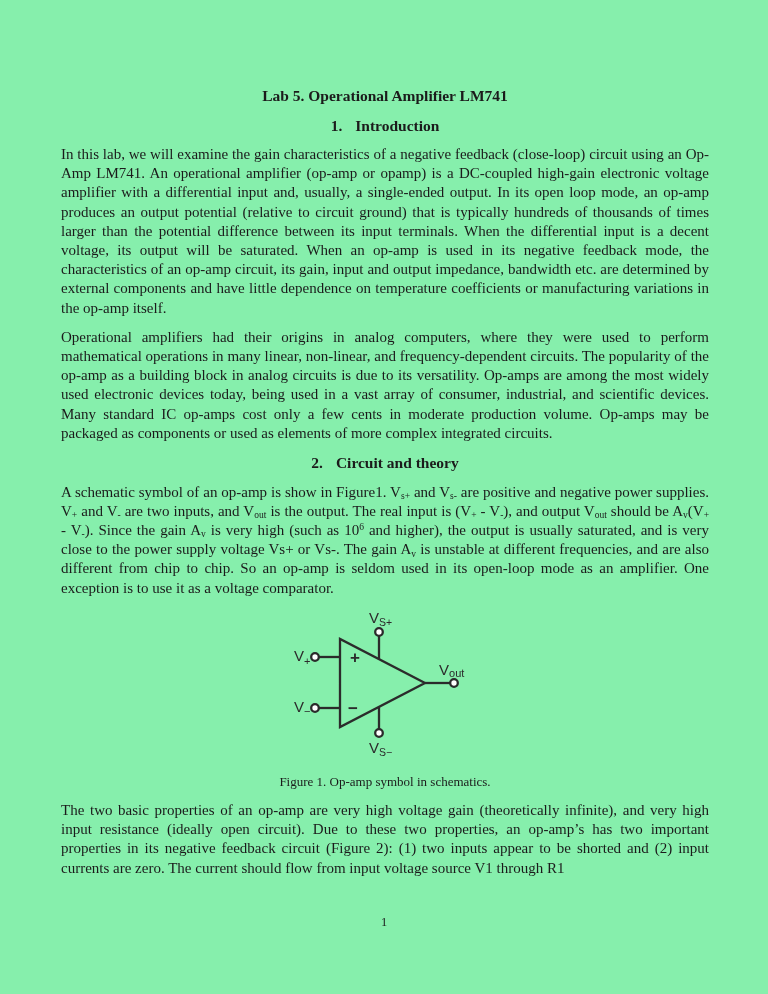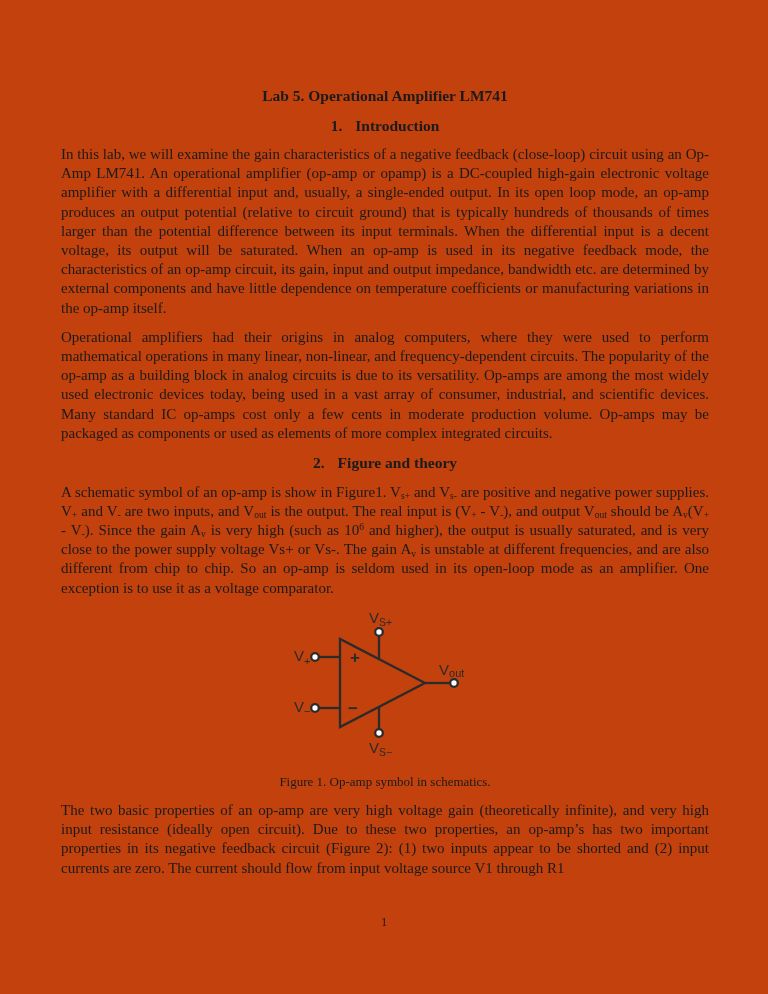--- a/index.html
+++ b/index.html
@@ -1,16 +1,16 @@
 <!DOCTYPE html>
 <html><head>
 <meta charset="utf-8">
 <style>
   html,body{margin:0;padding:0;background:#ffffff;}
-  .page{position:relative;width:768px;height:994px;background:#c2410c;
+  .page{position:relative;width:768px;height:994px;background:#86efac;
         font-family:"Liberation Serif",serif;color:#1b1b1b;overflow:hidden;}
   .content{position:absolute;left:61px;top:86px;width:648px;}
   p{margin:0 0 10px 0;}
   .title{text-align:center;font-weight:bold;font-size:15.5px;line-height:19.5px;}
   .heading{text-align:center;font-weight:bold;font-size:15.5px;line-height:19.5px;}
   .hgap{margin-left:13px;margin-top:8px;}
   .body-text{font-size:15px;line-height:19.2px;text-align:justify;}
   .seg-sub{font-size:9.5px;position:relative;top:2.5px;line-height:0;}
   .seg-sup{font-size:9.5px;position:relative;top:-5px;line-height:0;}
   .figure-wrap{text-align:center;margin:0 0 10px 0;}
@@ -25,21 +25,21 @@
   <div class="content">
 
     <p class="title">Lab 5. Operational Amplifier LM741</p>
 
     <p class="heading"><span>1.</span><span class="hgap">Introduction</span></p>
 
     <p class="body-text"><span>In this lab, we will examine the gain characteristics of a negative feedback (close-loop) circuit using an Op-Amp LM741. An operational amplifier (op-amp or opamp) is a DC-coupled high-gain electronic voltage amplifier with a differential input and, usually, a single-ended output. In its open loop mode, an op-amp produces an output potential (relative to circuit ground) that is typically hundreds of thousands of times larger than the potential difference between its input terminals. When the differential input is a decent voltage, its output will be saturated. When an op-amp is used in its negative feedback mode, the characteristics of an op-amp circuit, its gain, input and output impedance, bandwidth etc. are determined by external components and have little dependence on temperature coefficients or manufacturing variations in the op-amp itself.</span></p>
 
     <p class="body-text"><span>Operational amplifiers had their origins in analog computers, where they were used to perform mathematical operations in many linear, non-linear, and frequency-dependent circuits. The popularity of the op-amp as a building block in analog circuits is due to its versatility. Op-amps are among the most widely used electronic devices today, being used in a vast array of consumer, industrial, and scientific devices. Many standard IC op-amps cost only a few cents in moderate production volume. Op-amps may be packaged as components or used as elements of more complex integrated circuits.</span></p>
 
-    <p class="heading"><span>2.</span><span class="hgap">Figure and theory</span></p>
+    <p class="heading"><span>2.</span><span class="hgap">Circuit and theory</span></p>
 
     <p class="body-text"><span>A schematic symbol of an op-amp is show in Figure1. V</span><span class="seg-sub">s+</span><span> and V</span><span class="seg-sub">s-</span><span> are positive and negative power supplies. V</span><span class="seg-sub">+</span><span> and V</span><span class="seg-sub">-</span><span> are two inputs, and V</span><span class="seg-sub">out</span><span> is the output. The real input is (V</span><span class="seg-sub">+</span><span> - V</span><span class="seg-sub">-</span><span>), and output V</span><span class="seg-sub">out</span><span> should be A</span><span class="seg-sub">v</span><span>(V</span><span class="seg-sub">+</span><span> - V</span><span class="seg-sub">-</span><span>). Since the gain A</span><span class="seg-sub">v</span><span> is very high (such as 10</span><span class="seg-sup">6</span><span> and higher), the output is usually saturated, and is very close to the power supply voltage Vs+ or Vs-. The gain A</span><span class="seg-sub">v</span><span> is unstable at different frequencies, and are also different from chip to chip. So an op-amp is seldom used in its open-loop mode as an amplifier. One exception is to use it as a voltage comparator.</span></p>
 
     <div class="figure-wrap">
       <svg width="185" height="150" viewBox="0 0 185 150">
         <g stroke="#2b2b2b" stroke-width="2.3" fill="none">
           <polygon points="47,31 47,119 132,75" stroke-linejoin="miter"></polygon>
           <line x1="26" y1="49" x2="47" y2="49"></line>
           <line x1="26" y1="100" x2="47" y2="100"></line>
           <line x1="132" y1="75" x2="157" y2="75"></line>

